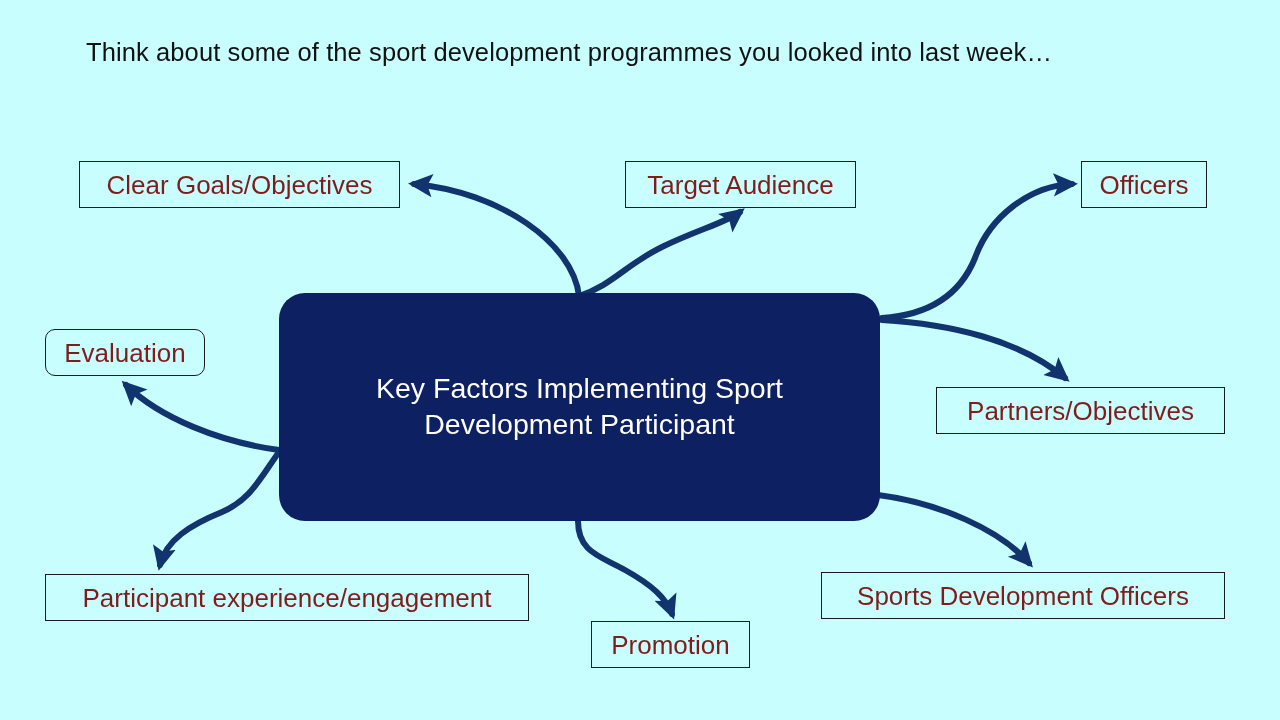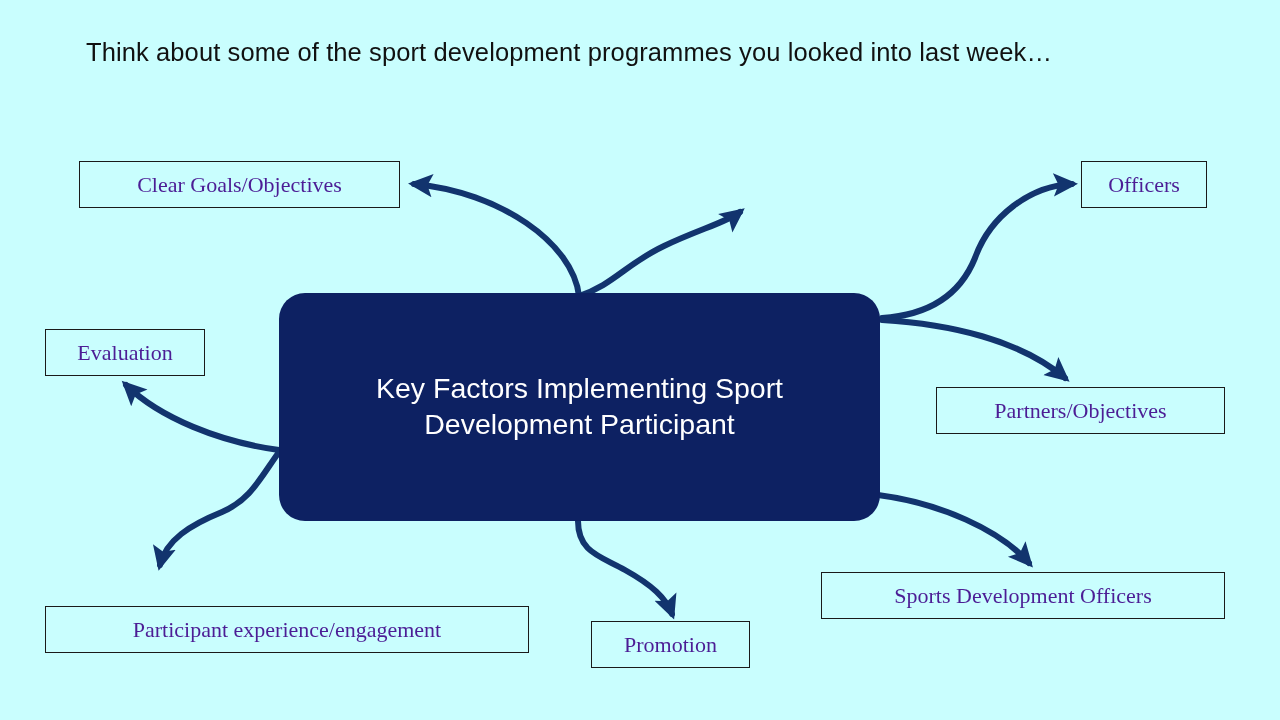--- a/index.html
+++ b/index.html
@@ -38,25 +38,24 @@
     white-space: nowrap;
   }
   .node {
     position: absolute;
     box-sizing: border-box;
     border: 1.6px solid #1A1A1A;
     background: #C9FEFE;
     display: flex;
     align-items: center;
     justify-content: center;
-    font-size: 22px;
-    color: #4c1d95;
+    font-size: 26px;
+    color: #7f1d1d;
     white-space: nowrap;
     line-height: 1;
-    font-family: Liberation Serif, serif;
   }
   .center-node {
     position: absolute;
     box-sizing: border-box;
     background: #0D2162;
     border-radius: 26px;
     display: flex;
     align-items: center;
     justify-content: center;
     text-align: center;
@@ -64,23 +63,23 @@
     font-size: 28.5px;
     line-height: 1.26;
     padding: 8px 22px;
   }
   .center-node span { display: block; }
 
   
   #node-clear-goals       { left: 79px;  top: 161px; width: 321px; height: 47px; }
   #node-target-audience   { left: 625px; top: 161px; width: 231px; height: 47px; }
   #node-funding           { left: 1081px;top: 161px; width: 126px; height: 47px; }
-  #node-evaluation        { left: 45px;  top: 329px; width: 160px; height: 47px; }
+  #node-evaluation        { left: 45px;  top: 329px; width: 160px; height: 47px; border-radius: 10px; }
   #node-partners          { left: 936px; top: 387px; width: 289px; height: 47px; }
-  #node-participant       { left: 45px;  top: 574px; width: 484px; height: 47px; margin-top: 32px; }
+  #node-participant       { left: 45px;  top: 574px; width: 484px; height: 47px; }
   #node-promotion         { left: 591px; top: 621px; width: 159px; height: 47px; }
   #node-sdo               { left: 821px; top: 572px; width: 404px; height: 47px; }
   #center-box             { left: 279px; top: 293px; width: 601px; height: 228px; }
 </style>
 </head>
 <body>
 
 <div id="slide">
 
   <div class="headline">Think about some of the sport development programmes you looked into last week…</div>
@@ -107,20 +106,23 @@
     <div>
       <span>Key Factors Implementing Sport</span>
       <span>Development Participant</span>
     </div>
   </div>
 
   <div class="node" id="node-clear-goals">
     <span>Clear Goals/Objectives</span>
   </div>
 
+  <div class="node" id="node-target-audience">
+    <span>Target Audience</span>
+  </div>
 
   <div class="node" id="node-funding">
     <span>Officers</span>
   </div>
 
   <div class="node" id="node-evaluation">
     <span>Evaluation</span>
   </div>
 
   <div class="node" id="node-partners">

